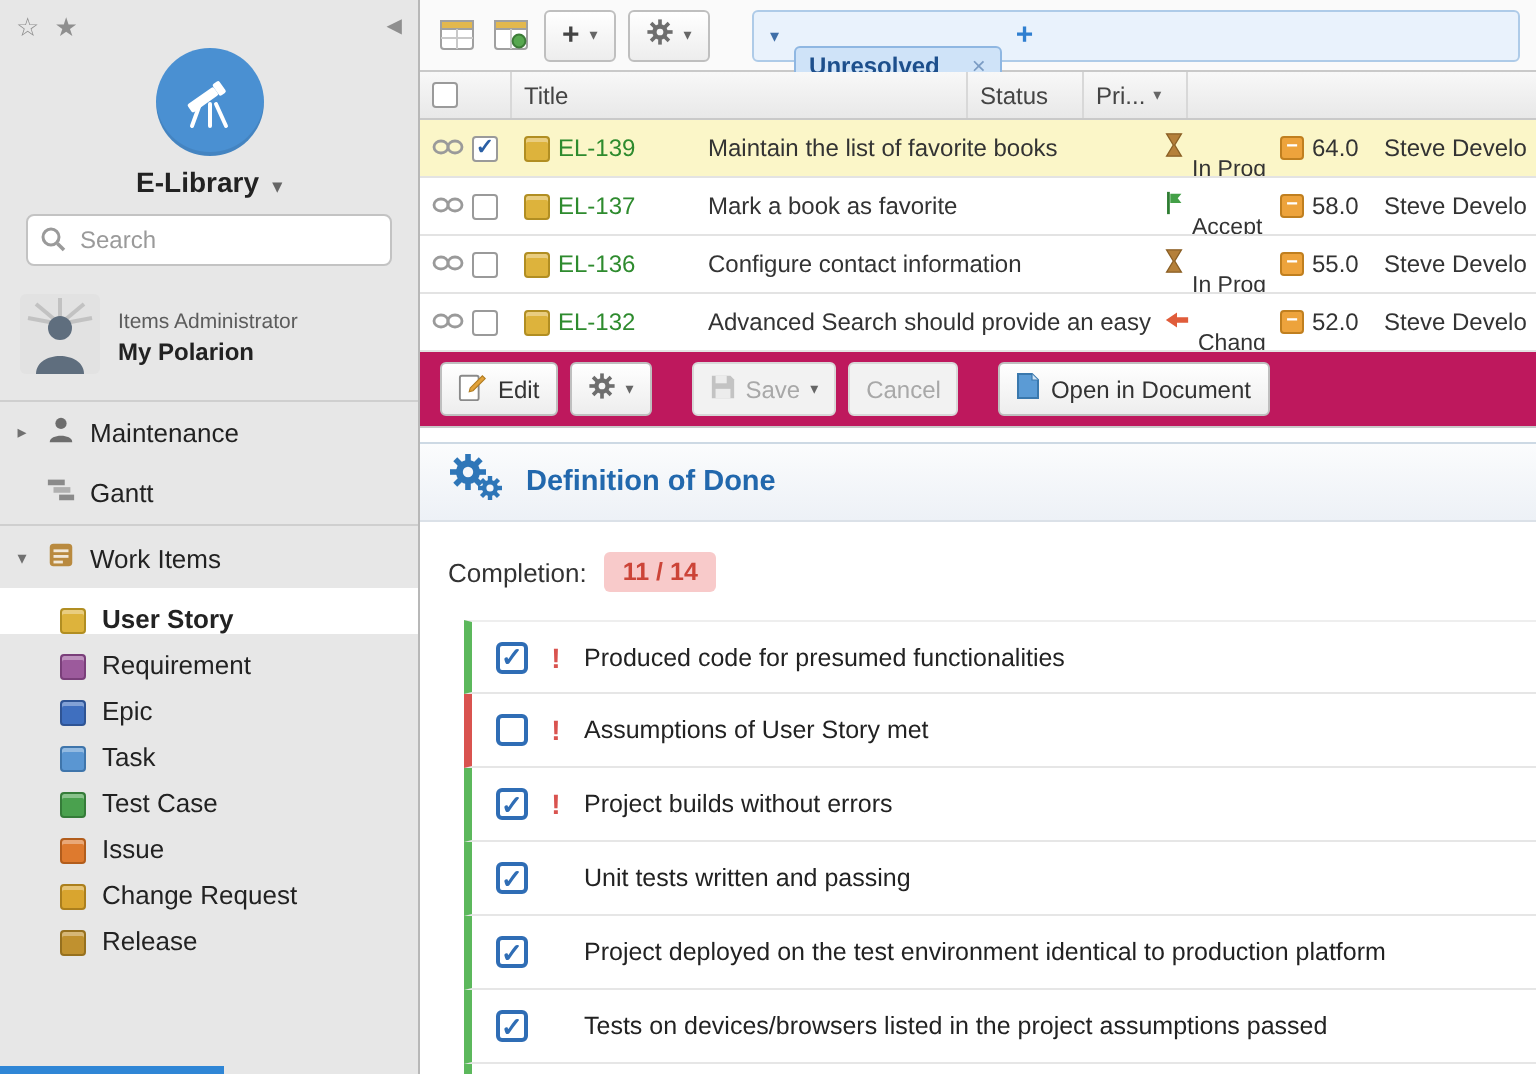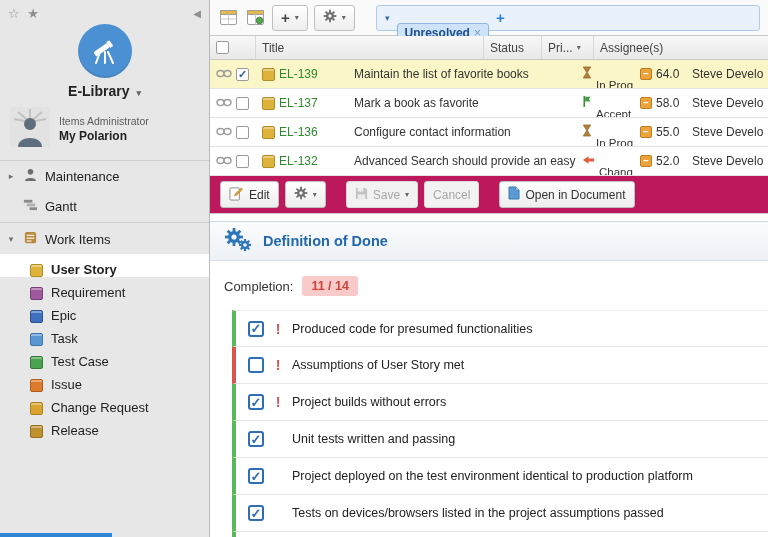--- a/index.html
+++ b/index.html
@@ -42,21 +42,21 @@
   
   .main { flex:1; min-width:0; display:flex; flex-direction:column; background:#fff; }
 
   .toolbar1 { height:36px; flex-shrink:0; display:flex; align-items:center; gap:6px; padding:0 8px; background:#fafafa; border-bottom:1px solid #c9c9c9; }
   .tb-ic { display:inline-flex; cursor:pointer; padding:2px; }
   .tb-btn, .btn { height:26px; display:inline-flex; align-items:center; gap:5px; padding:0 8px; background:linear-gradient(#ffffff,#ededed); border:1px solid #bfbfbf; border-radius:3px; font-size:12px; color:#333; cursor:pointer; font-family:inherit; }
   .plus-glyph { font-size:15px; font-weight:bold; color:#444; line-height:1; }
   .caret { font-size:8px; color:#666; }
   .filter-bar { margin-left:auto; width:384px; height:26px; background:#e9f2fc; border:1px solid #aecbe8; border-radius:3px; display:flex; align-items:center; gap:7px; padding:0 8px; }
   .filter-caret { font-size:9px; color:#3f6fa8; cursor:pointer; }
-  .filter-badge { display:inline-flex; align-items:flex-start; gap:4px; background:#cfe3f8; border:1px solid #8fb7e2; border-radius:3px; padding:2px 7px; color:#1d4f8c; font-weight:bold; font-size:12px; cursor:pointer;margin-top:30px; }
+  .filter-badge { display:inline-flex; align-items:flex-start; gap:16px; background:#cfe3f8; border:1px solid #8fb7e2; border-radius:3px; padding:2px 7px; color:#1d4f8c; font-weight:bold; font-size:12px; cursor:pointer;margin-top:30px; }
   .filter-x { color:#7b9cc4; font-weight:normal; cursor:pointer; }
   .filter-plus { color:#2f7fd0; font-weight:bold; font-size:15px; cursor:pointer; }
 
   .thead { display:flex; height:24px; flex-shrink:0; background:linear-gradient(#f8f8f8,#e8e8e8); border-bottom:1px solid #c9c9c9; align-items:stretch; font-size:12px; color:#444; }
   .th { padding:0 6px; border-right:1px solid #d8d8d8; display:flex; align-items:center; gap:4px; white-space:nowrap; overflow:hidden; cursor:pointer; }
   .col-sel { width:46px; flex-shrink:0; }
   .col-id { width:92px; flex-shrink:0; }
   .col-title { width:228px; flex-shrink:0; }
   .col-status { width:58px; flex-shrink:0; }
   .col-pri { width:52px; flex-shrink:0; }
@@ -108,20 +108,29 @@
         </g>
         <path d="M10 16 L6 27 M15 16 L15 27 M18 16 L23 27" stroke="#fff" stroke-width="2" fill="none" stroke-linecap="round"></path>
       </svg>
     </div>
 
     <div class="project-name">
       <span>E-Library</span>
       <span class="caret">▾</span>
     </div>
 
+    <div class="search-wrap">
+      <span class="search-ic">
+        <svg width="13" height="13" viewBox="0 0 13 13">
+            <circle cx="5.5" cy="5.5" r="4" fill="none" stroke="#9a9a9a" stroke-width="1.5"></circle>
+            <line x1="8.7" y1="8.7" x2="12" y2="12" stroke="#9a9a9a" stroke-width="1.8"></line>
+          </svg>
+      </span>
+      <input class="search-input" placeholder="Search" style="">
+    </div>
 
     <div class="user-row">
       <span>
         <svg width="40" height="40" viewBox="0 0 40 40">
           <rect width="40" height="40" rx="3" fill="#e2e2e2"></rect>
           <g stroke="#c2c2c2" stroke-width="2">
             <line x1="20" y1="15" x2="20" y2="2"></line>
               <line x1="20" y1="15" x2="8" y2="5"></line>
             <line x1="20" y1="15" x2="32" y2="5"></line>
               <line x1="20" y1="15" x2="4" y2="12"></line>
@@ -262,21 +271,20 @@
     <div class="thead">
       <div class="th col-sel">
           <span class="cb-sm"></span>
         </div>
       <div class="th col-title">Title</div>
       <div class="th col-status">Status</div>
       <div class="th col-pri">
         <span>Pri...</span>
         <span class="caret">▾</span>
       </div>
-      <div class="th col-assignee">Assignee(s)</div>
     </div>
 
     <div class="trow selected">
       <div class="td col-sel">
         <span><svg width="16" height="9" viewBox="0 0 16 9">
               <ellipse cx="4.5" cy="4.5" rx="3.5" ry="3" fill="none" stroke="#9a9a9a" stroke-width="1.4"></ellipse>
               <ellipse cx="11.5" cy="4.5" rx="3.5" ry="3" fill="none" stroke="#9a9a9a" stroke-width="1.4"></ellipse>
             </svg></span>
         <span class="cb-sm">
             <span>✓</span>

